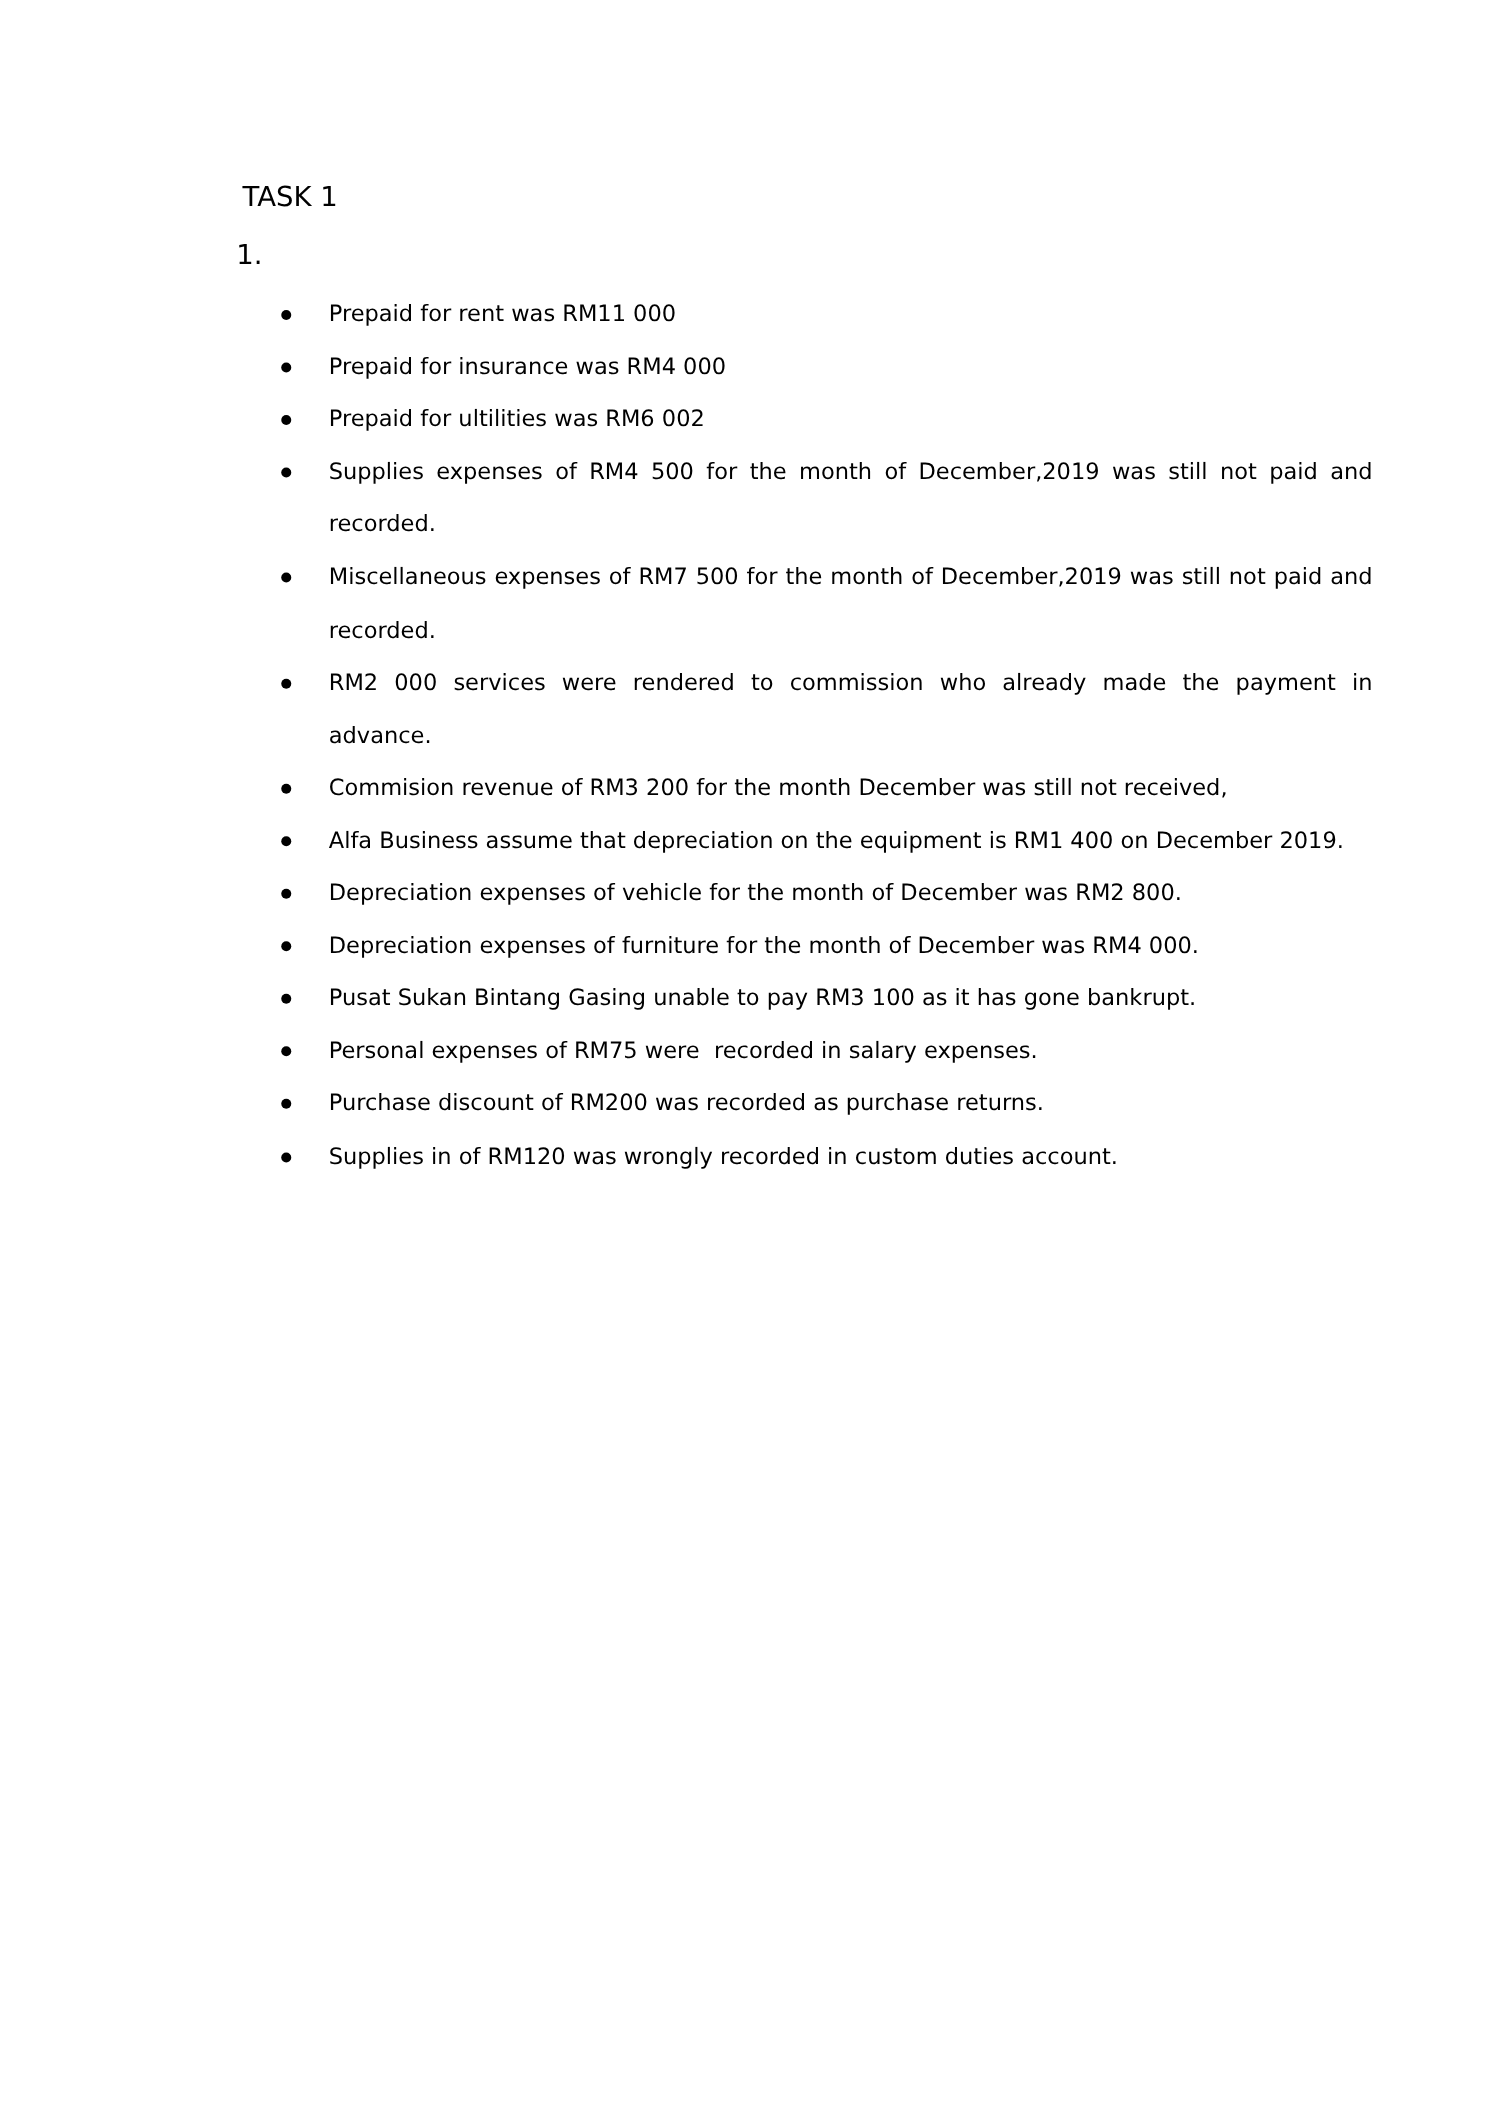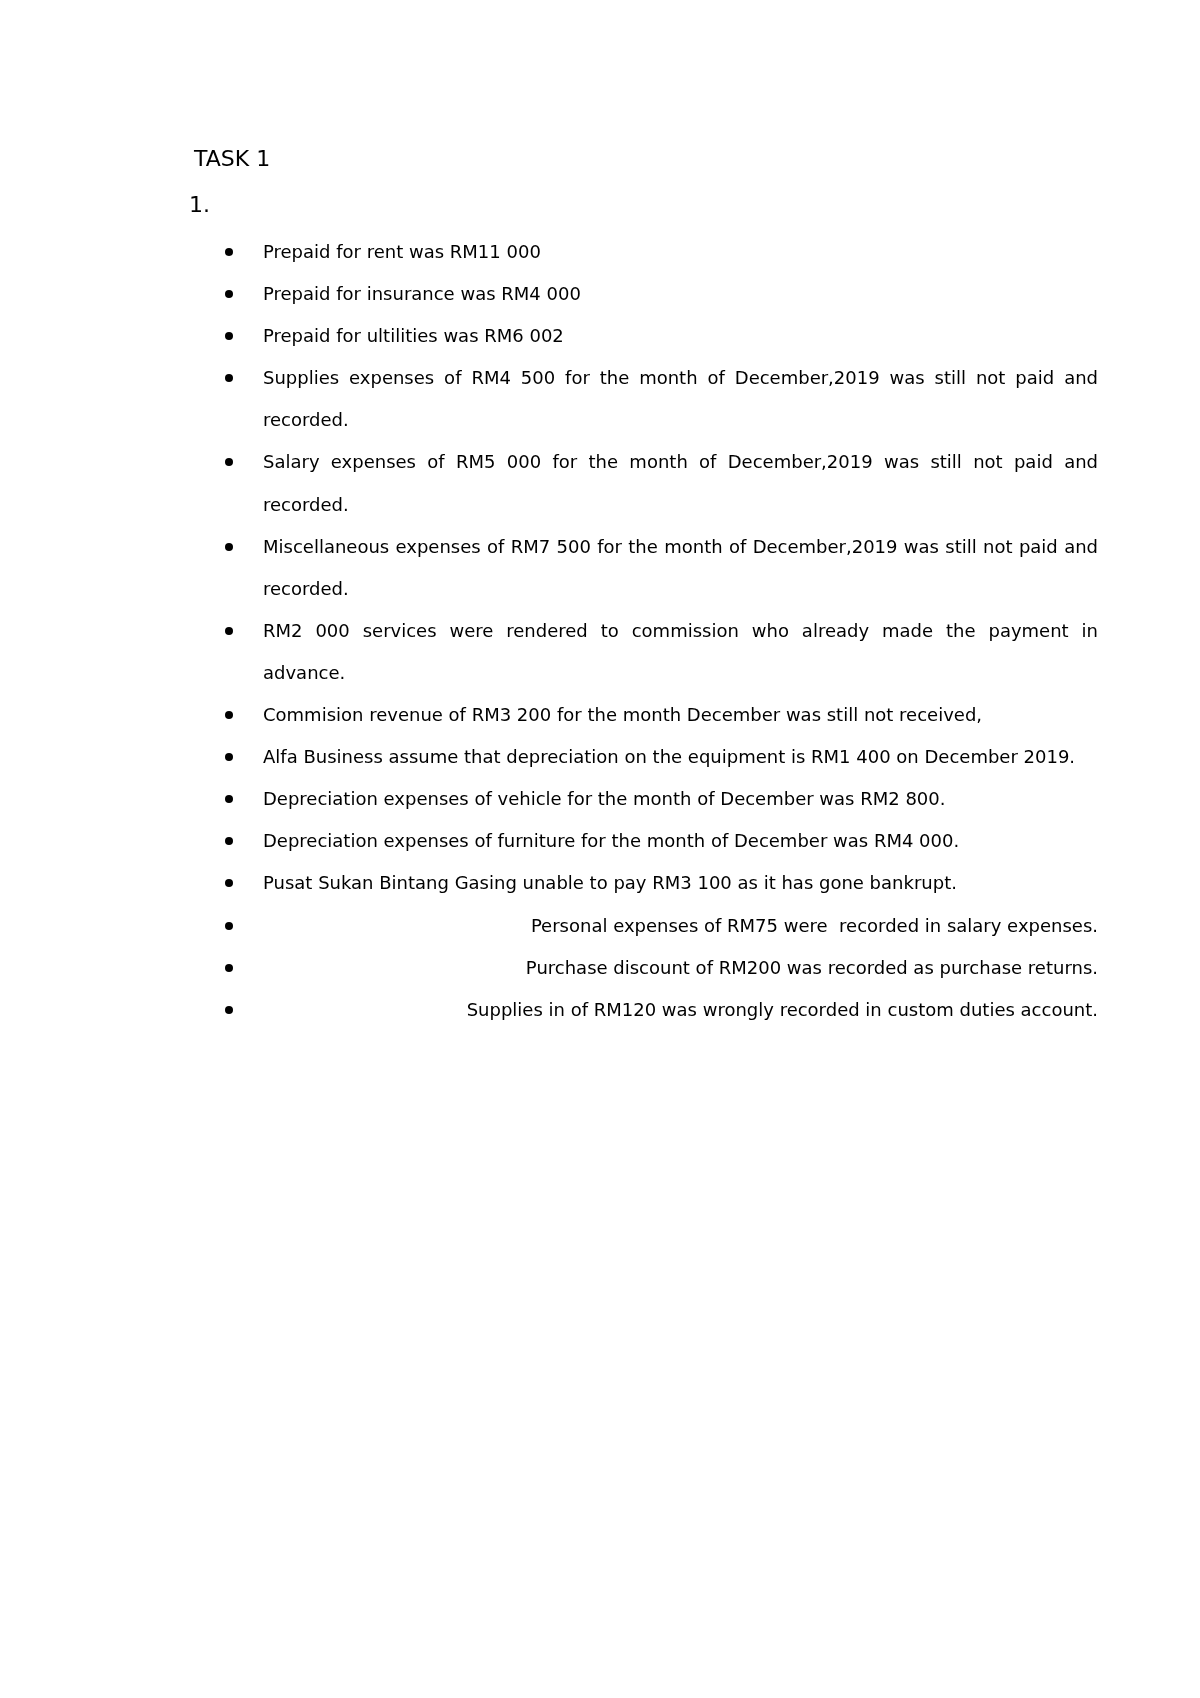--- a/index.html
+++ b/index.html
@@ -52,21 +52,21 @@
       font-size: 18px;
       line-height: 42.1px;
     }
     .bullets li {
       position: relative;
       text-align: justify;
       margin: 0;
       padding: 0;
     }
     .bullets li.last-left {
-      text-align: right;
+      text-align: left;
     }
     .bullet-dot {
       position: absolute;
       left: -38px;
       top: 17px;
       width: 8px;
       height: 8px;
       border-radius: 50%;
       background: #000000;
     }
@@ -76,21 +76,20 @@
 
 <div class="page">
   <h1 class="heading">TASK 1</h1>
   <div class="qnum">1.</div>
 
   <ul class="bullets">
     <li><span class="bullet-dot"></span><span>Prepaid for rent was RM11 000</span></li>
     <li><span class="bullet-dot"></span><span>Prepaid for insurance was RM4 000</span></li>
     <li><span class="bullet-dot"></span><span>Prepaid for ultilities was RM6 002</span></li>
     <li><span class="bullet-dot"></span><span>Supplies expenses of RM4 500 for the month of December,2019 was still not paid and recorded.</span></li>
-    <li><span class="bullet-dot"></span><span>Salary expenses of RM5 000 for the month of December,2019 was still not paid and recorded.</span></li>
     <li><span class="bullet-dot"></span><span>Miscellaneous expenses of RM7 500 for the month of December,2019 was still not paid and recorded.</span></li>
     <li><span class="bullet-dot"></span><span>RM2 000 services were rendered to commission who already made the payment in advance.</span></li>
     <li><span class="bullet-dot"></span><span>Commision revenue of RM3 200 for the month December was still not received,</span></li>
     <li><span class="bullet-dot"></span><span>Alfa Business assume that depreciation on the equipment is RM1 400 on December 2019.</span></li>
     <li><span class="bullet-dot"></span><span>Depreciation expenses of vehicle for the month of December was RM2 800.</span></li>
     <li><span class="bullet-dot"></span><span>Depreciation expenses of furniture for the month of December was RM4 000.</span></li>
     <li><span class="bullet-dot"></span><span>Pusat Sukan Bintang Gasing unable to pay RM3 100 as it has gone bankrupt.</span></li>
     <li class="last-left"><span class="bullet-dot"></span><span style="white-space: pre;">Personal expenses of RM75 were  recorded in salary expenses.</span></li>
     <li class="last-left"><span class="bullet-dot"></span><span>Purchase discount of RM200 was recorded as purchase returns.</span></li>
     <li class="last-left"><span class="bullet-dot"></span><span>Supplies in of RM120 was wrongly recorded in custom duties account.</span></li>

